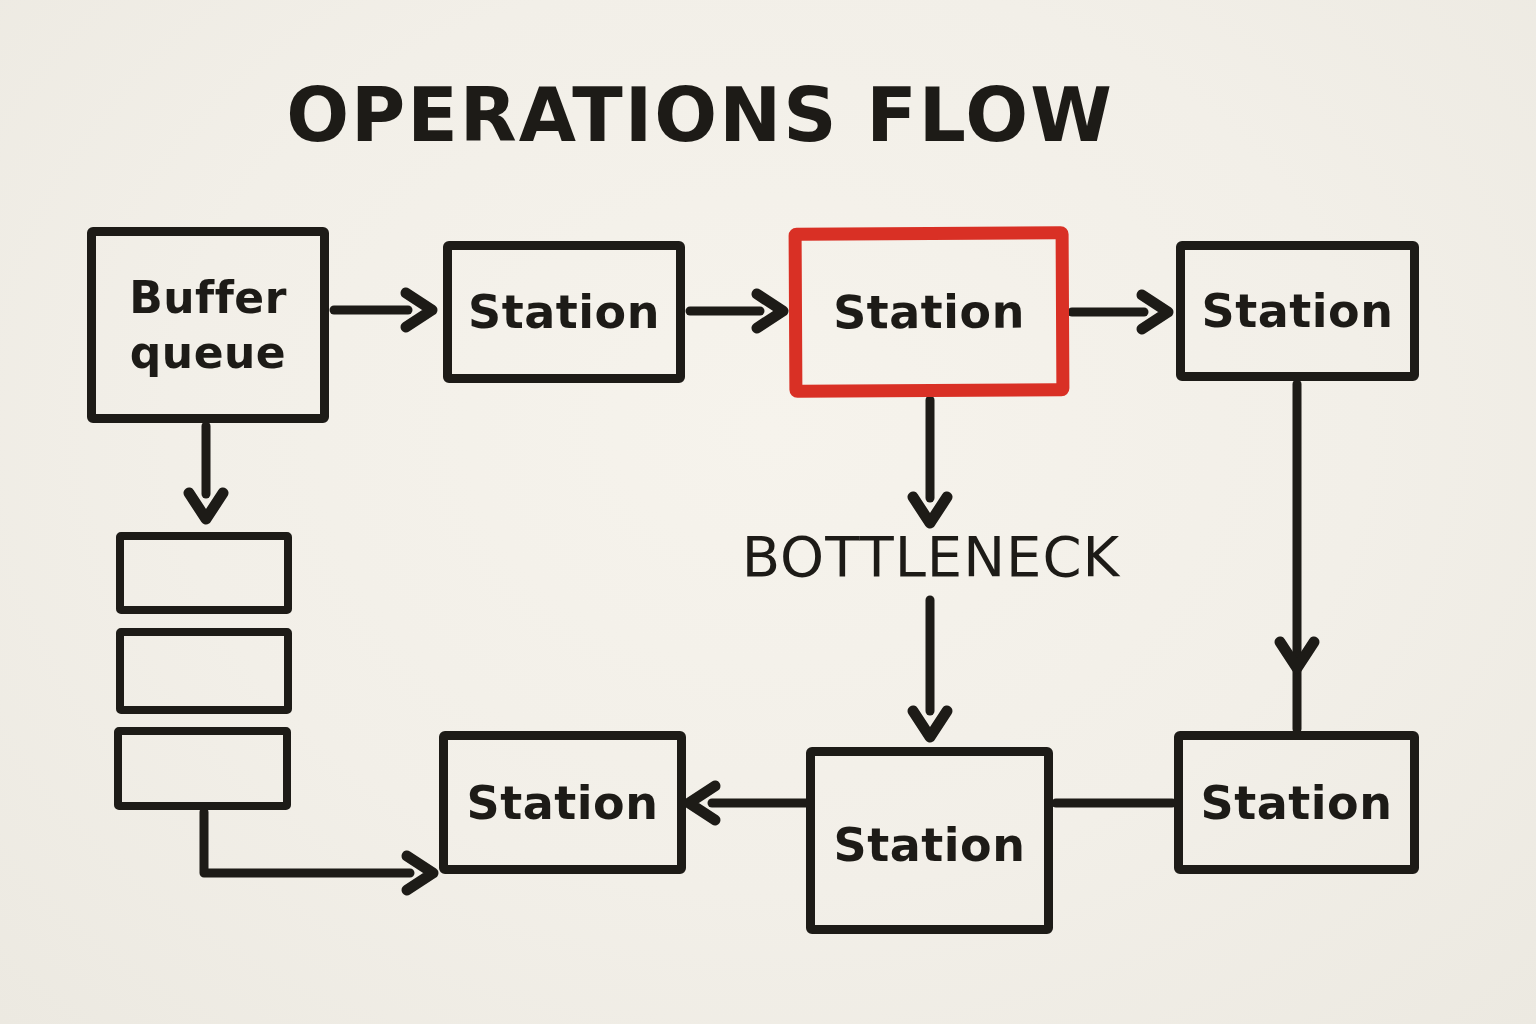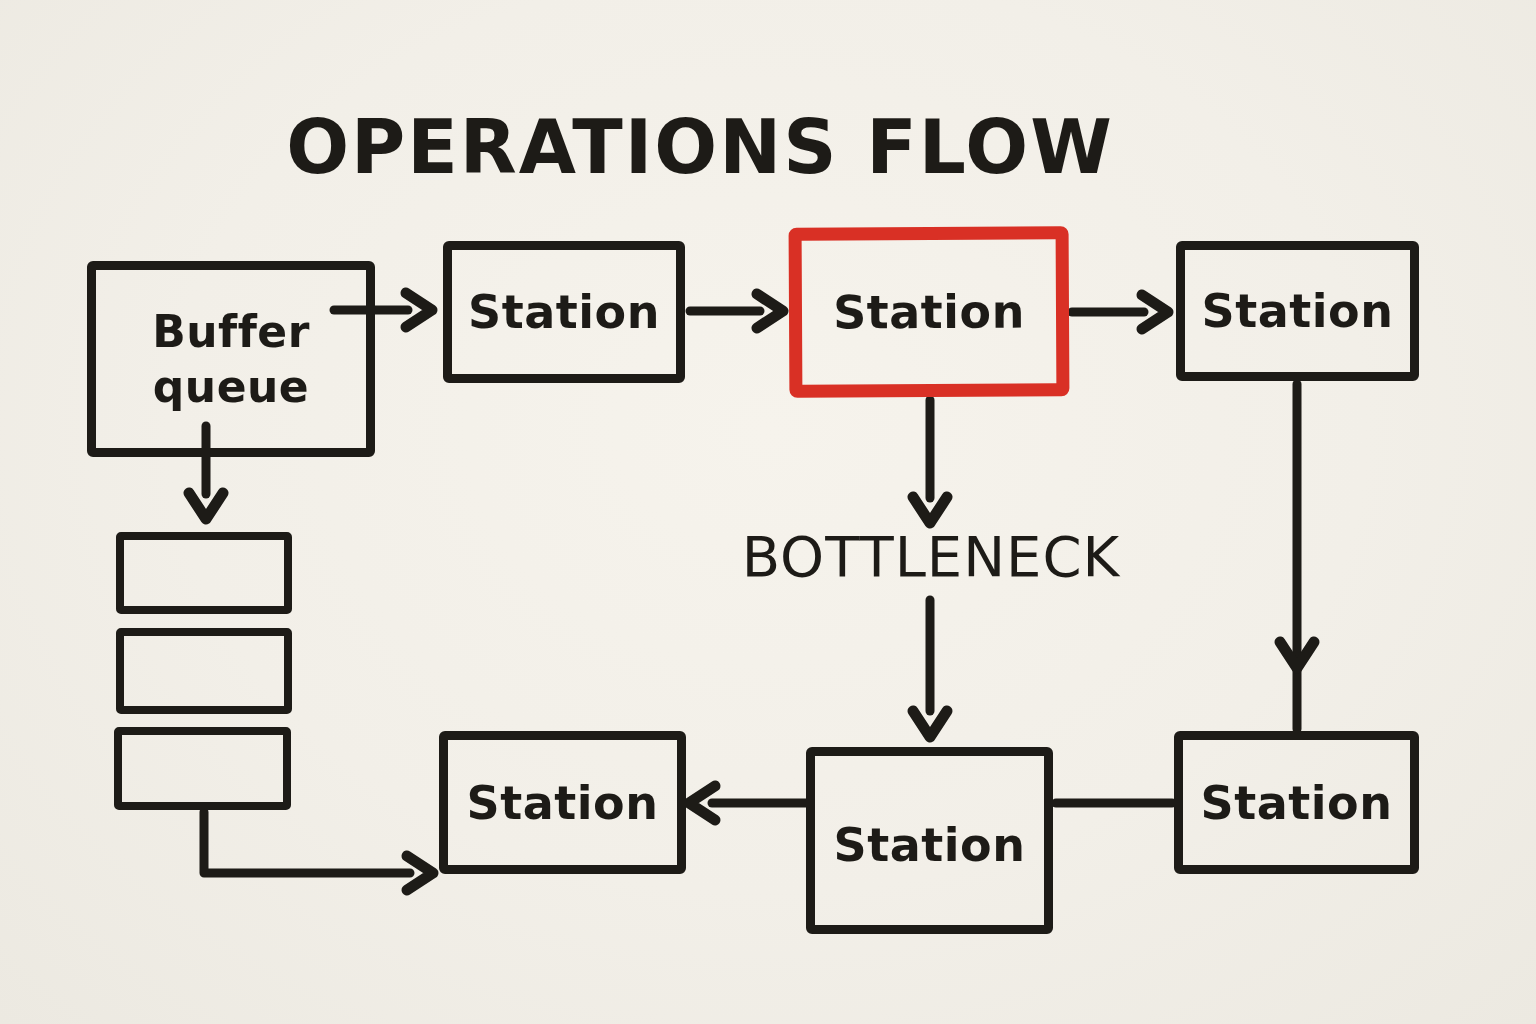--- a/index.html
+++ b/index.html
@@ -6,21 +6,20 @@
   .canvas {
     position:relative; width:1536px; height:1024px; overflow:hidden;
     background: radial-gradient(ellipse at 50% 42%, #f6f3ec 0%, #f2efe8 55%, #ece9e1 100%);
     font-family:"DejaVu Sans","Liberation Sans",sans-serif;
     color:#1d1b17;
   }
   .title {
     position:absolute; left:0; top:72px; width:1400px;
     text-align:center; font-size:74px; font-weight:700; letter-spacing:2px;
     white-space:nowrap;
-    margin-top:32px;
   }
   .node {
     position:absolute; box-sizing:border-box;
     border:9px solid #1d1b17; border-radius:6px;
     display:flex; align-items:center; justify-content:center;
     text-align:center; font-weight:700; font-size:46px; letter-spacing:0.5px;
     background:transparent;
   }
   .node--buffer { font-size:44px; line-height:1.25; }
   .node--red { border:13px solid #d93025; border-radius:8px; transform:rotate(-0.3deg); }
@@ -72,21 +71,21 @@
 
     <path class="wire" d="M1172 803 H1056"></path>
 
     <path class="wire" d="M806 803 H712"></path>
     <path class="head" d="M715 786 L689 803 L715 820"></path>
 
     <path class="wire" d="M204 812 V873 H410"></path>
     <path class="head" d="M407 856 L433 873 L407 890"></path>
   </svg>
 
-  <div class="node node--buffer" style="left:87px; top:227px; width:288px; height:196px;margin-top:34px;">
+  <div class="node node--buffer" style="left:87px; top:227px; width:242px; height:196px;">
     <span class="lbl">Buffer queue</span>
   </div>
 
   <div class="node" style="left:443px; top:241px; width:242px; height:142px;">
     <span class="lbl">Station</span>
   </div>
 
   <div class="node node--red" style="left:789px; top:227px; width:280px; height:170px;">
     <span class="lbl">Station</span>
   </div>

